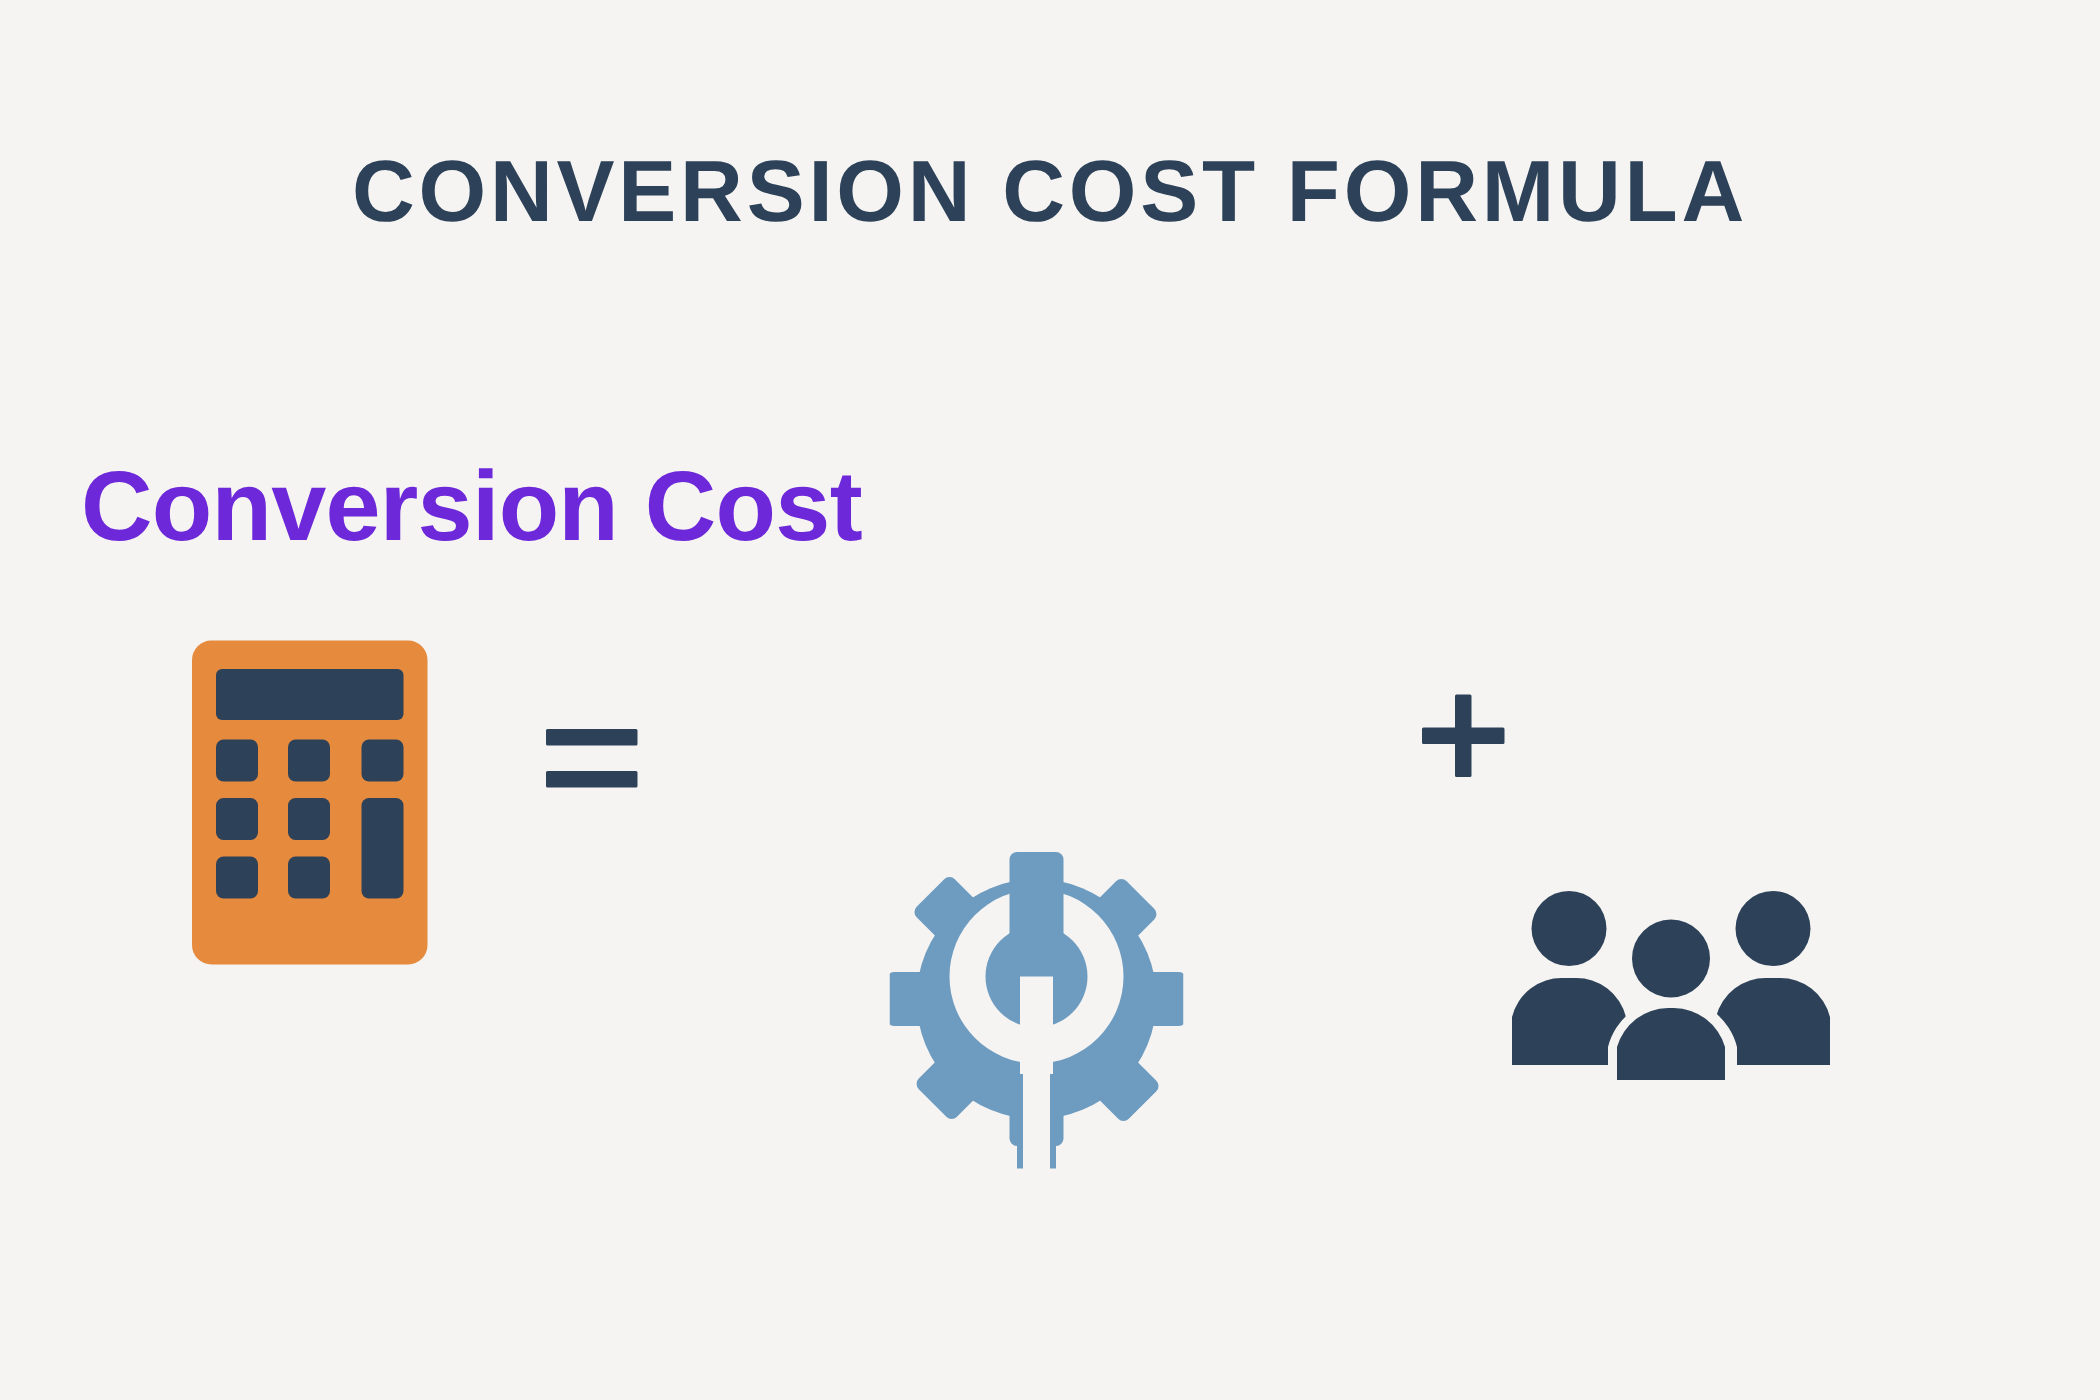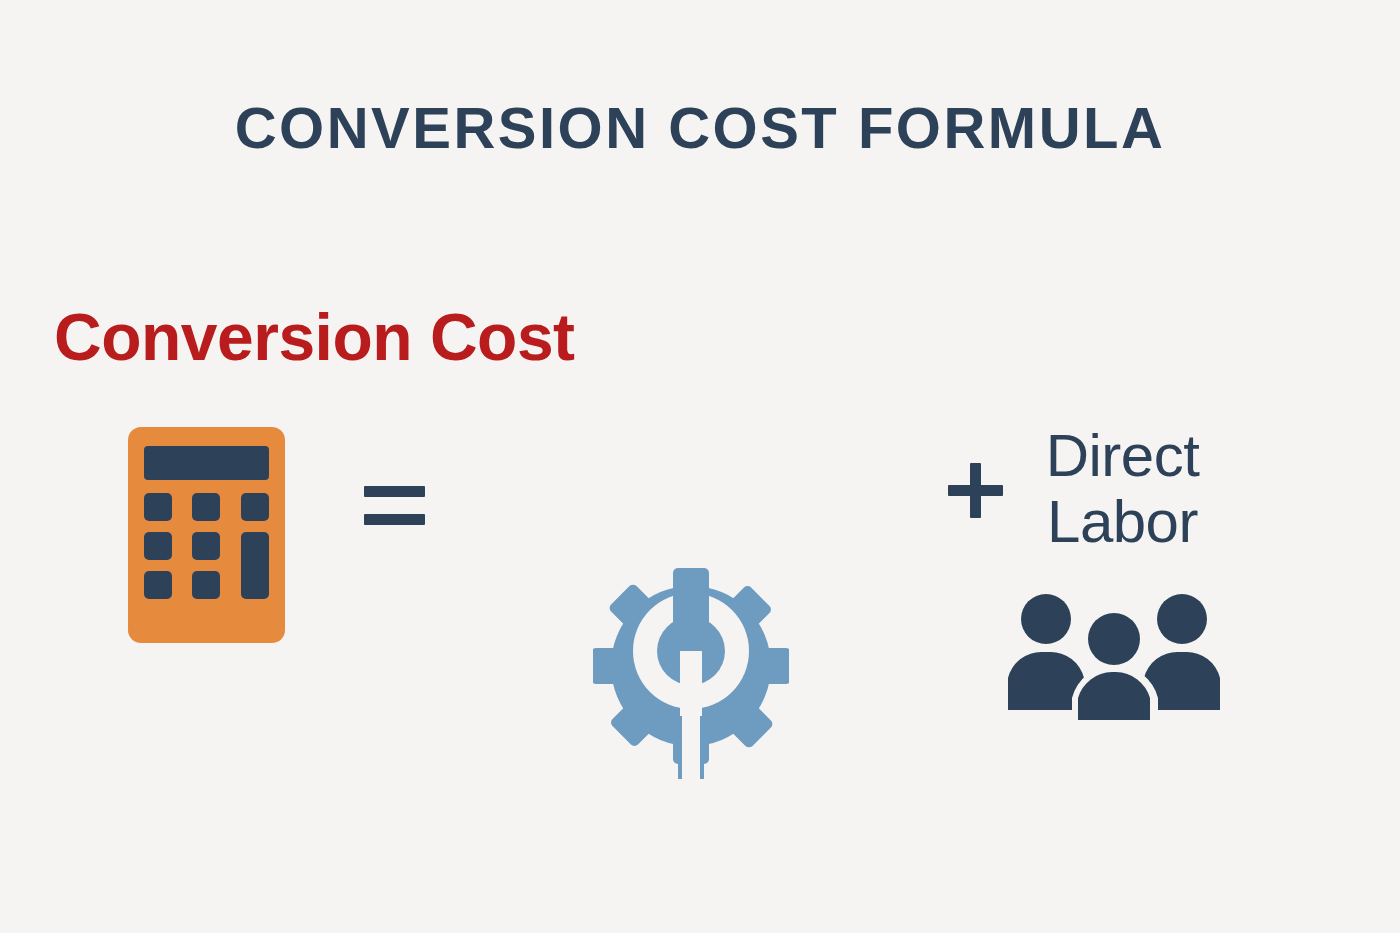--- a/index.html
+++ b/index.html
@@ -41,21 +41,21 @@
   
   .headline {
     position: absolute;
     left: 54px;
     top: 298px;
     font-family: "Liberation Sans", sans-serif;
     font-weight: bold;
     font-size: 66px;
     line-height: 78px;
     letter-spacing: -0.5px;
-    color: #b91c1c;
+    color: #6d28d9;
     white-space: nowrap;
   }
 
   
   .calculator {
     position: absolute;
     left: 128px;
     top: 427px;
     width: 157px;
     height: 216px;
@@ -233,24 +233,20 @@
       <rect x="85" y="150" width="4" height="63" fill="#6e9bc0"></rect>
       <rect x="107" y="150" width="4" height="63" fill="#6e9bc0"></rect>
     </svg>
   </div>
 
   <div class="plus">
     <div class="stroke h"></div>
     <div class="stroke v"></div>
   </div>
 
-  <div class="term-label term-labor">
-    <div>Direct</div>
-    <div>Labor</div>
-  </div>
 
   <div class="people-icon">
     <svg viewBox="0 0 228 128" width="228" height="128" aria-hidden="true">
       <g fill="#2d4259">
 
         <circle cx="46" cy="27" r="25"></circle>
         <path d="M8 118 V86 a34 34 0 0 1 34 -26 h8 a34 34 0 0 1 34 26 v32 Z"></path>
 
         <circle cx="182" cy="27" r="25"></circle>
         <path d="M144 118 V86 a34 34 0 0 1 34 -26 h8 a34 34 0 0 1 34 26 v32 Z"></path>

